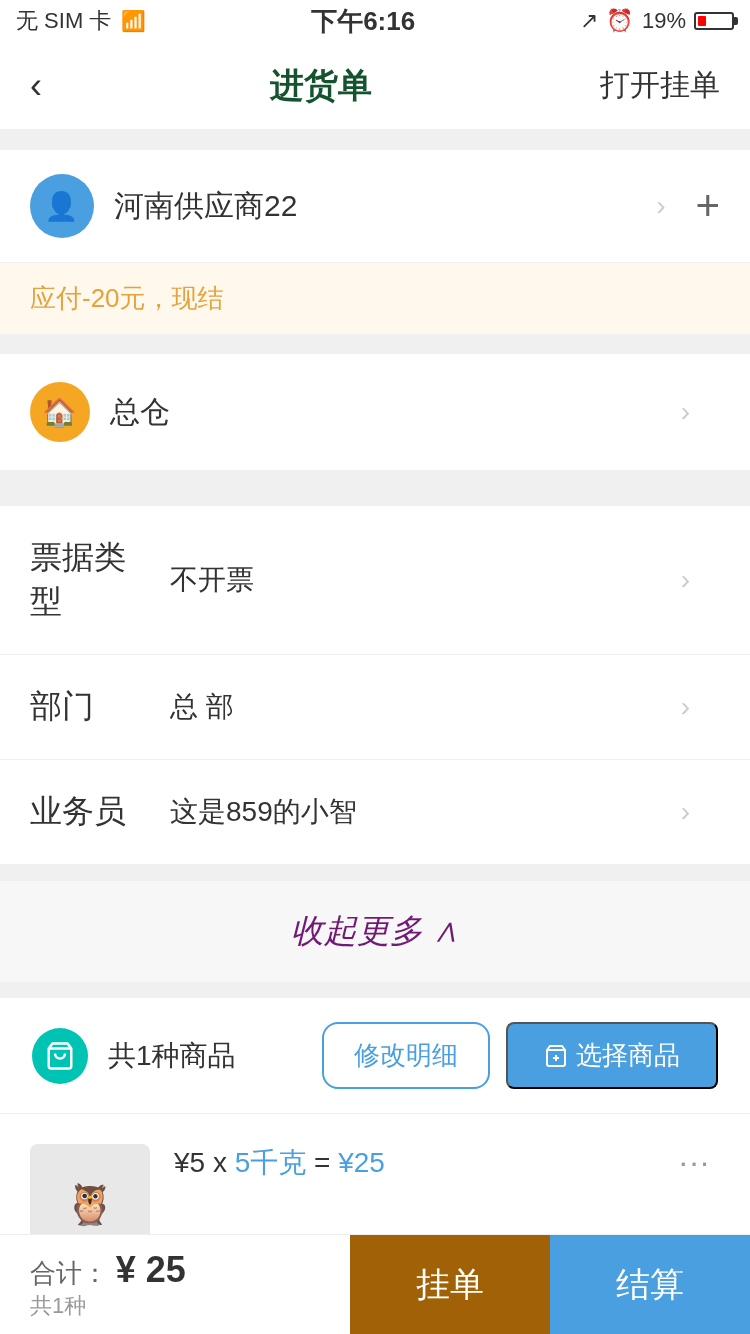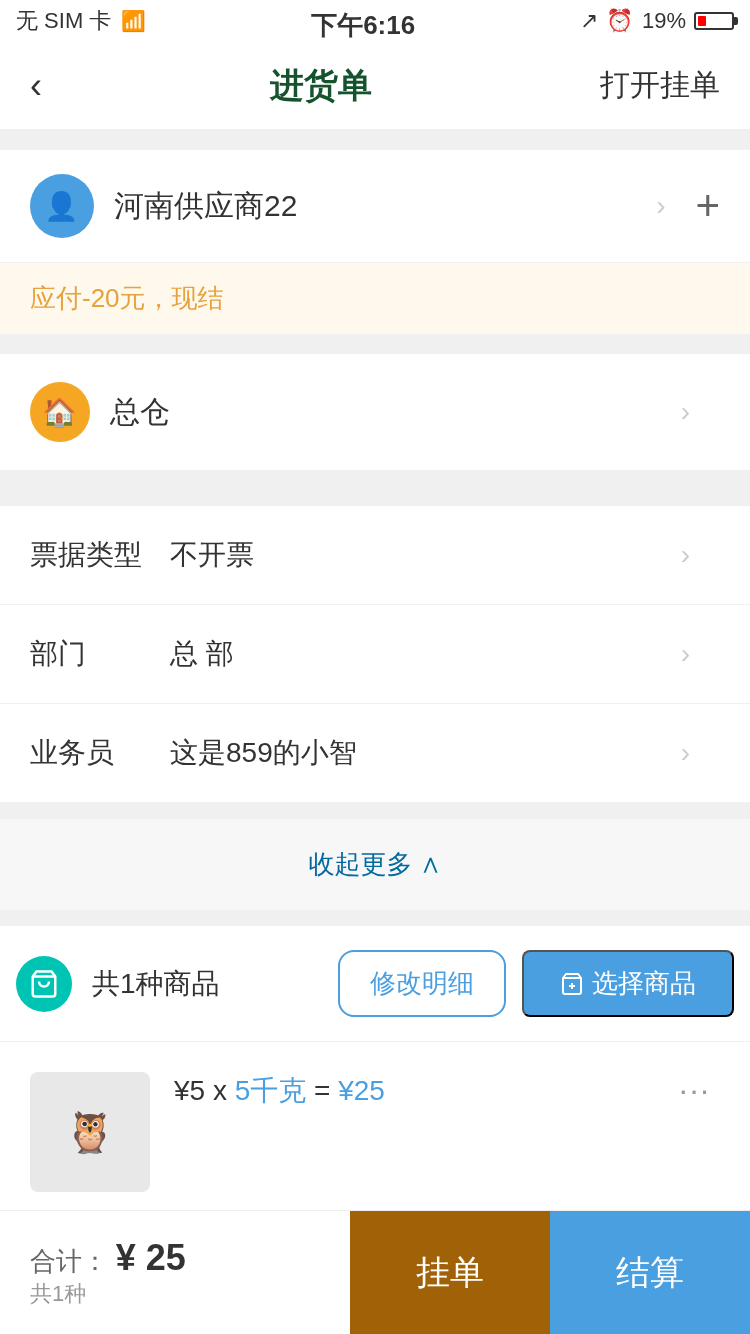--- a/index.html
+++ b/index.html
@@ -11,20 +11,21 @@
       background: #f0f0f0;
       font-size: 28px;
       color: #333;
     }
 
     
     .status-bar {
       background: #fff;
       height: 42px;
       display: flex;
+      align-items: center;
       justify-content: space-between;
       padding: 8px 16px;
       font-size: 22px;
       font-weight: 500;
       gap: 12px;
     }
     .status-left { display: flex; align-items: center; gap: 10px; }
     .status-center { font-size: 26px; font-weight: 600; }
     .status-right { display: flex; align-items: center; gap: 8px; font-size: 22px; }
     .battery-icon {
@@ -113,21 +114,21 @@
       margin-top: 16px;
     }
     .form-row {
       display: flex;
       align-items: center;
       padding: 30px;
       border-bottom: 1px solid #f0f0f0;
       min-height: 88px;
     }
     .form-label {
-      font-size: 28px;
+      font-size: 32px;
       color: #333;
       width: 120px;
       flex-shrink: 0;
     }
     .form-value {
       flex: 1;
       font-size: 28px;
       color: #333;
       margin-left: 20px;
     }
@@ -138,35 +139,36 @@
       margin-left: 20px;
     }
 
     
     .collapse-row {
       background: #f7f7f7;
       display: flex;
       align-items: center;
       justify-content: center;
       padding: 28px;
-      font-size: 26px;
-      color: #0369a1;
+      font-size: 33px;
+      color: #701a75;
       cursor: pointer;
       margin-top: 16px;
+      font-style: italic;
     }
 
     
     .product-section {
       background: #fff;
       margin-top: 16px;
     }
     .product-header {
       display: flex;
       align-items: center;
-      padding: 24px 16px;
+      padding: 24px 32px;
       border-bottom: 1px solid #f0f0f0;
     }
     .product-cart-icon {
       width: 56px; height: 56px; border-radius: 50%;
       background: #00c4b3;
       display: flex; align-items: center; justify-content: center;
       color: #fff; font-size: 26px; margin-right: 20px;
     }
     .product-count { flex: 1; font-size: 28px; color: #333; }
     .btn-outline {
@@ -215,21 +217,21 @@
       color: #999; font-size: 32px; cursor: pointer;
       padding: 0 10px;
     }
 
     
     .bottom-bar {
       position: fixed;
       bottom: 0;
       left: 0;
       width: 750px;
-      height: 124px;
+      height: 100px;
       display: flex;
       align-items: center;
       background: #fff;
       border-top: 1px solid #eee;
     }
     .total-section {
       flex: 1;
       padding: 0 30px;
     }
     .total-label { font-size: 26px; color: #666; }

